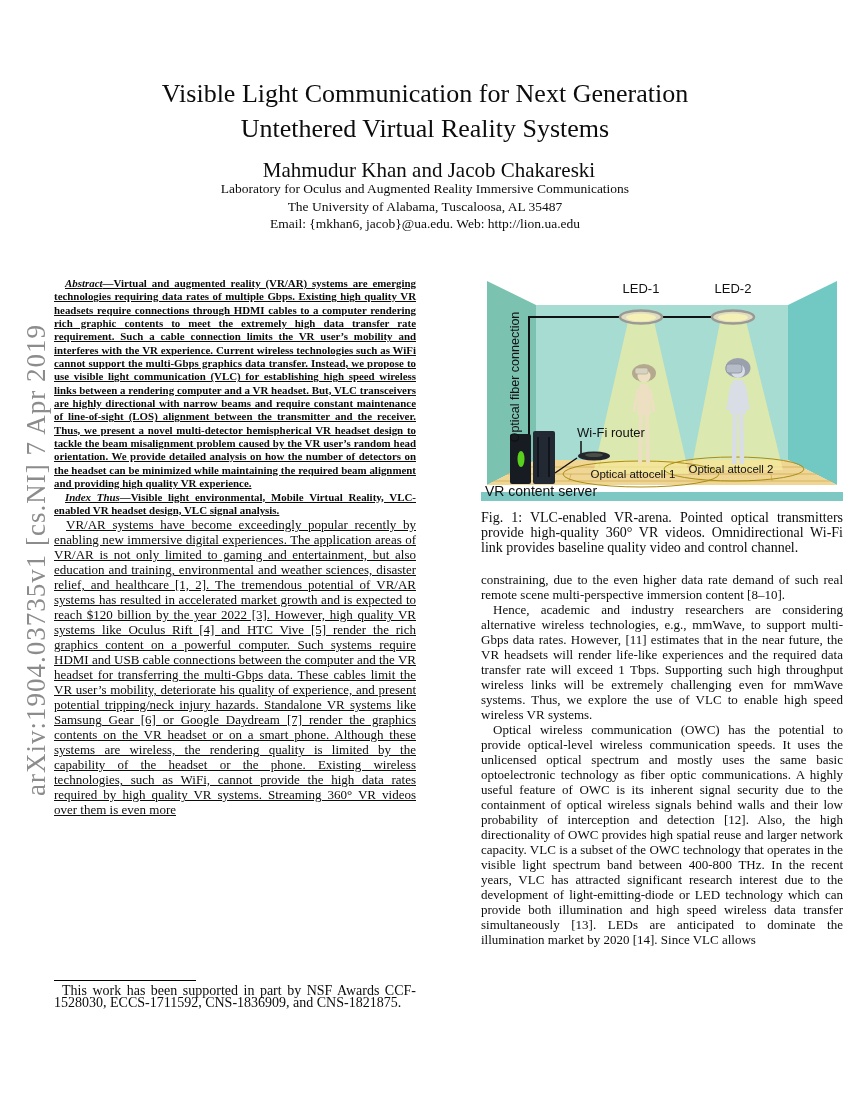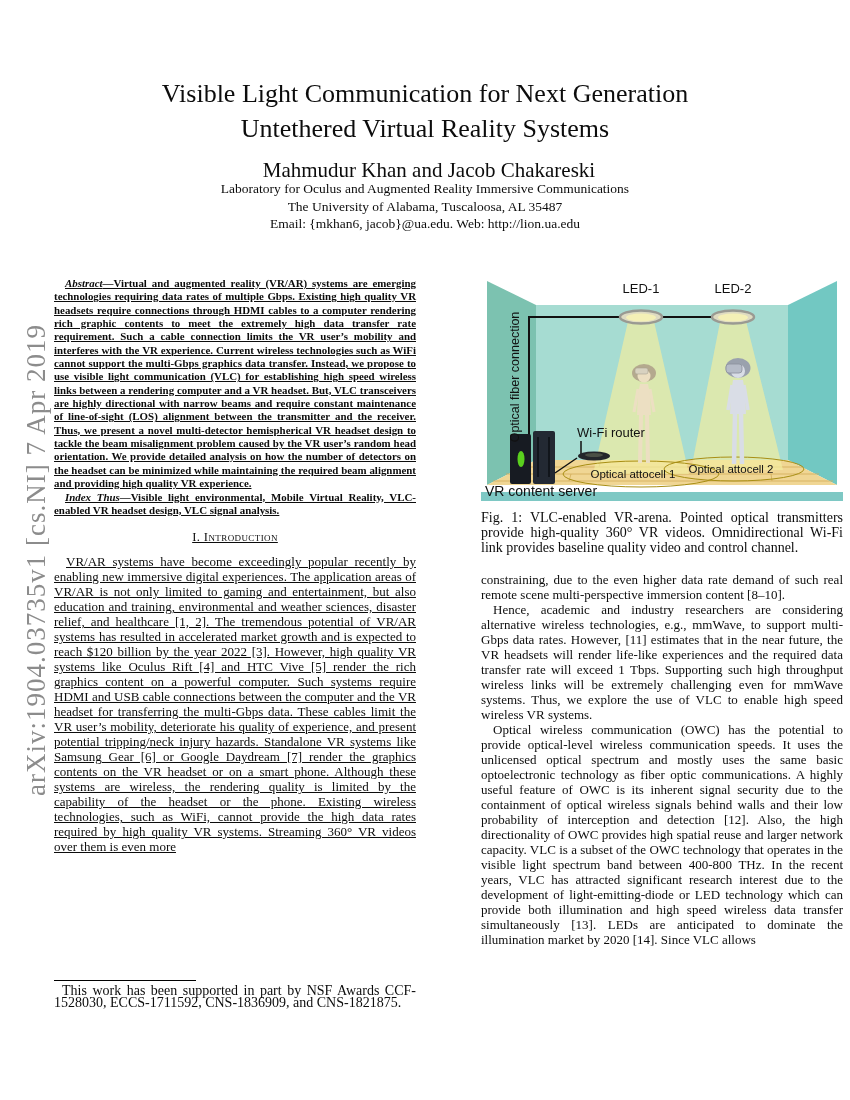--- a/index.html
+++ b/index.html
@@ -52,21 +52,20 @@
     <div class="title-line">Untethered Virtual Reality Systems</div>
     <div class="authors">Mahmudur Khan and Jacob Chakareski</div>
     <div class="affil">Laboratory for Oculus and Augmented Reality Immersive Communications</div>
     <div class="affil">The University of Alabama, Tuscaloosa, AL 35487</div>
     <div class="affil">Email: {mkhan6, jacob}@ua.edu. Web: http://lion.ua.edu</div>
   </div>
 
   <div class="col col-left">
     <p class="abstract"><span class="lbl">Abstract</span><span>—Virtual and augmented reality (VR/AR) systems are emerging technologies requiring data rates of multiple Gbps. Existing high quality VR headsets require connections through HDMI cables to a computer rendering rich graphic contents to meet the extremely high data transfer rate requirement. Such a cable connection limits the VR user’s mobility and interferes with the VR experience. Current wireless technologies such as WiFi cannot support the multi-Gbps graphics data transfer. Instead, we propose to use visible light communication (VLC) for establishing high speed wireless links between a rendering computer and a VR headset. But, VLC transceivers are highly directional with narrow beams and require constant maintenance of line-of-sight (LOS) alignment between the transmitter and the receiver. Thus, we present a novel multi-detector hemispherical VR headset design to tackle the beam misalignment problem caused by the VR user’s random head orientation. We provide detailed analysis on how the number of detectors on the headset can be minimized while maintaining the required beam alignment and providing high quality VR experience.</span></p>
     <p class="abstract"><span class="lbl">Index Thus</span><span>—Visible light environmental, Mobile Virtual Reality, VLC-enabled VR headset design, VLC signal analysis.</span></p>
-    <h2 class="section-heading">I. Introduction</h2>
     <p class="body indent">VR/AR systems have become exceedingly popular recently by enabling new immersive digital experiences. The application areas of VR/AR is not only limited to gaming and entertainment, but also education and training, environmental and weather sciences, disaster relief, and healthcare [1, 2]. The tremendous potential of VR/AR systems has resulted in accelerated market growth and is expected to reach $120 billion by the year 2022 [3]. However, high quality VR systems like Oculus Rift [4] and HTC Vive [5] render the rich graphics content on a powerful computer. Such systems require HDMI and USB cable connections between the computer and the VR headset for transferring the multi-Gbps data. These cables limit the VR user’s mobility, deteriorate his quality of experience, and present potential tripping/neck injury hazards. Standalone VR systems like Samsung Gear [6] or Google Daydream [7] render the graphics contents on the VR headset or on a smart phone. Although these systems are wireless, the rendering quality is limited by the capability of the headset or the phone. Existing wireless technologies, such as WiFi, cannot provide the high data rates required by high quality VR systems. Streaming 360° VR videos over them is even more</p>
     <div class="footnote-block">
       <div class="footnote-rule"></div>
       <p class="footnote">This work has been supported in part by NSF Awards CCF-1528030, ECCS-1711592, CNS-1836909, and CNS-1821875.</p>
     </div>
   </div>
 
   <div class="col col-right">
     <figure>
       <svg class="fig-svg" width="362" height="224" viewBox="0 0 362 224">

